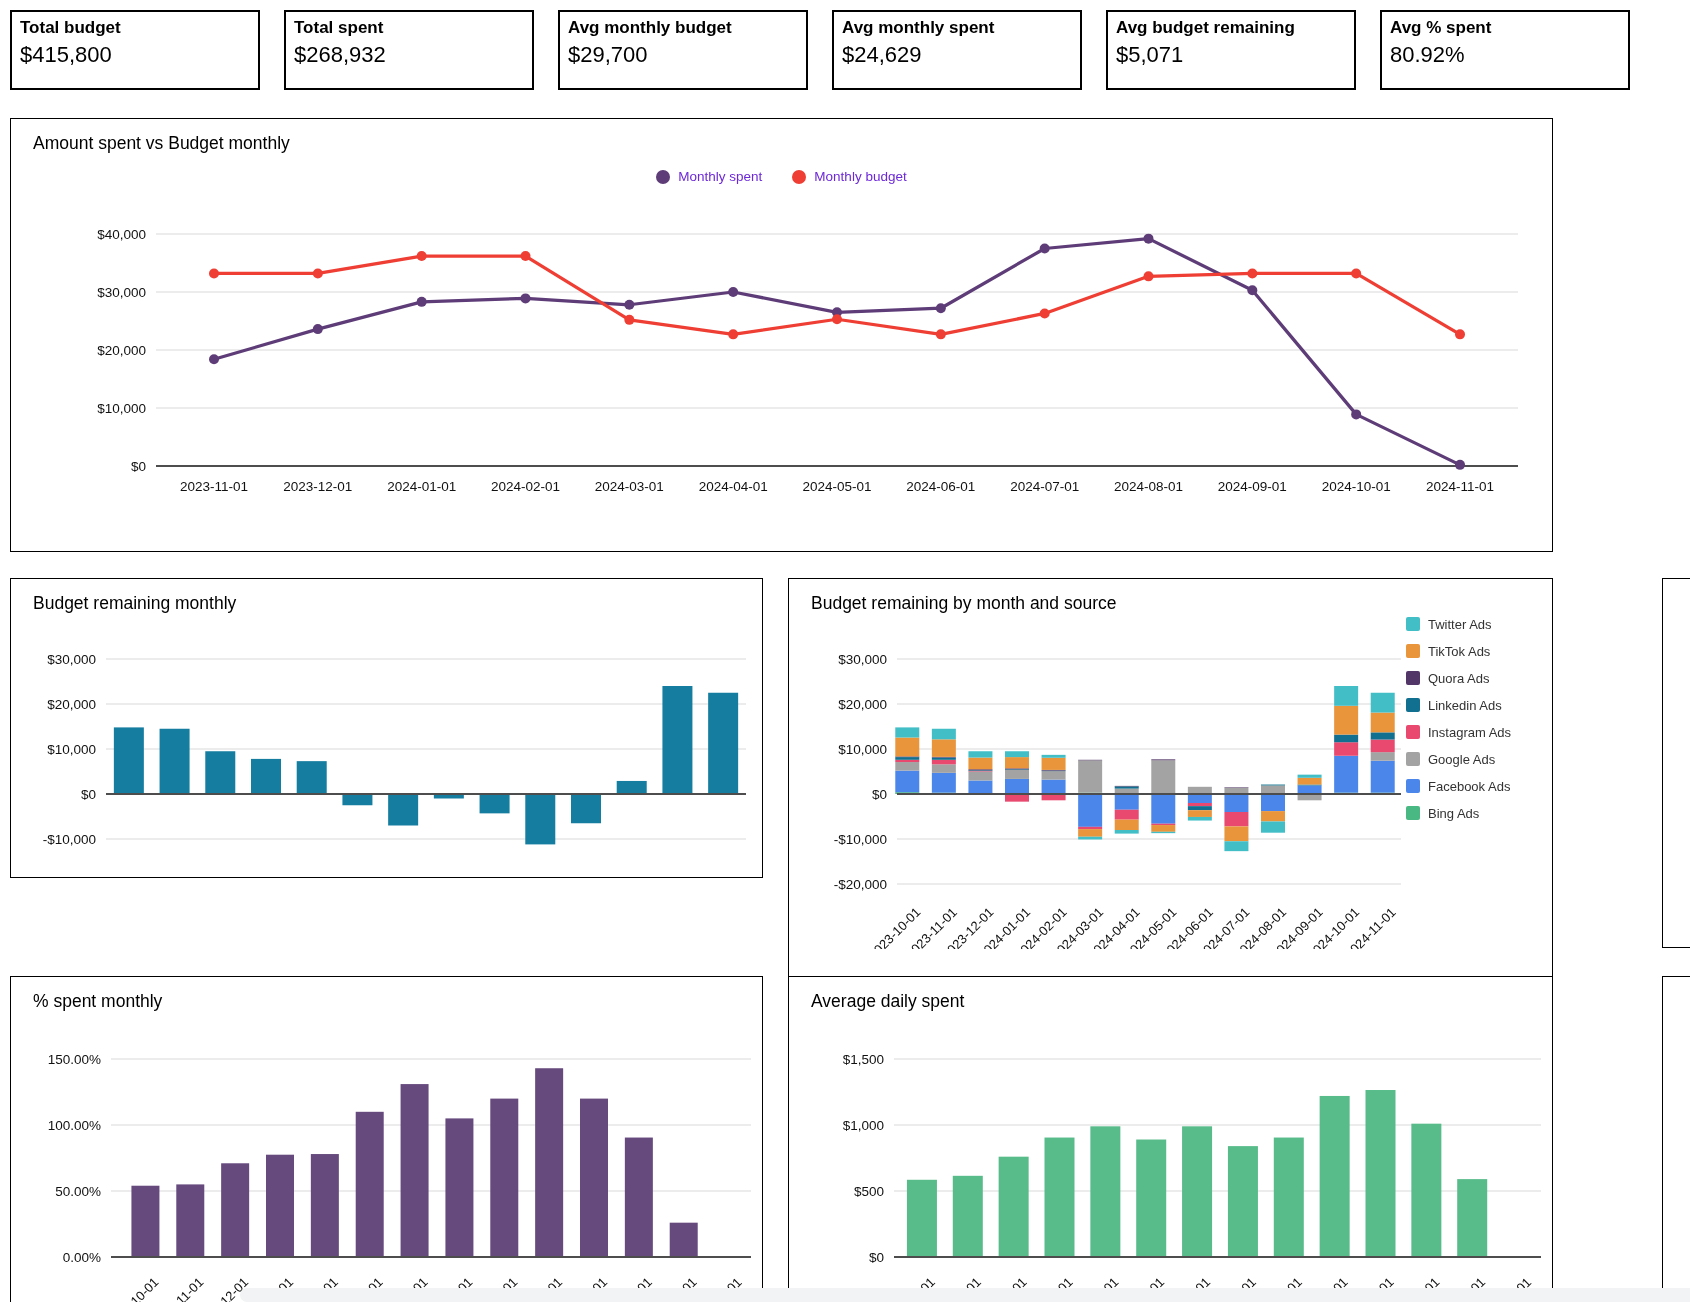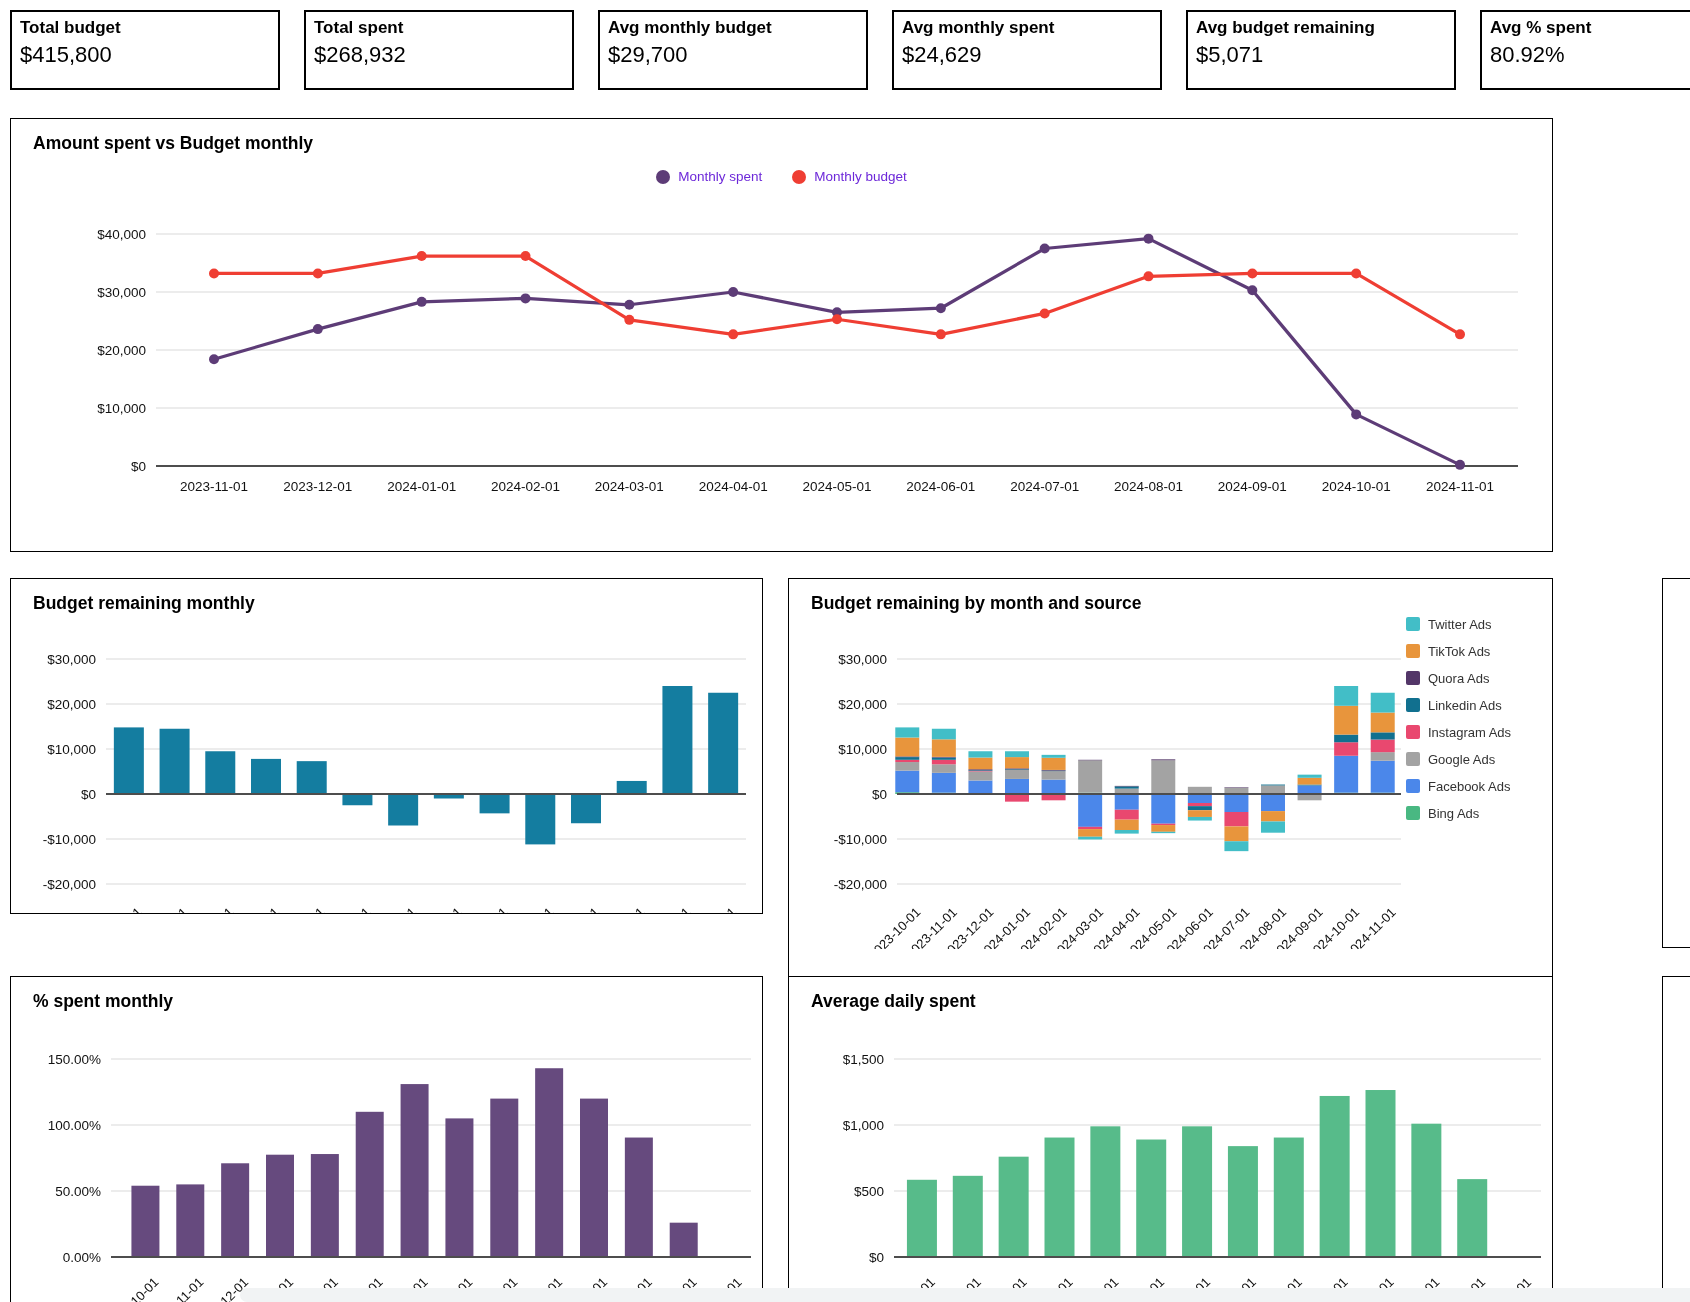--- a/index.html
+++ b/index.html
@@ -1,30 +1,30 @@
 <!DOCTYPE html>
 <html><head>
 <meta charset="utf-8">
 <style>
   html,body{margin:0;padding:0}
   body{
     position:relative;width:1690px;height:1302px;overflow:hidden;
     background:#ffffff;font-family:"Liberation Sans",sans-serif;color:#000;
   }
   .kpi-row{position:absolute;left:10px;top:10px;display:flex;gap:24px}
-  .kpi{width:270px;height:80px;border:2px solid #000;box-sizing:border-box;padding:3px 8px;background:#fff}
+  .kpi{width:250px;height:80px;border:2px solid #000;box-sizing:border-box;padding:3px 8px;background:#fff}
   .kpi-label{font-size:17px;font-weight:700;line-height:25px;white-space:nowrap}
   .kpi-value{font-size:22px;line-height:29px;white-space:nowrap}
   .panel{position:absolute;border:1px solid #000;background:#fff;box-sizing:border-box}
   #p-line{left:10px;top:118px;width:1543px;height:434px}
-  #p-rem {left:10px;top:578px;width:753px;height:336px;overflow:hidden}
+  #p-rem {left:10px;top:578px;width:753px;height:300px;overflow:hidden}
   #p-src {left:788px;top:578px;width:765px;height:418px;overflow:hidden}
   #p-pct {left:10px;top:976px;width:753px;height:420px}
   #p-avg {left:788px;top:976px;width:765px;height:420px}
-  .chart-title{position:absolute;left:22px;top:14px;font-size:17.5px;font-weight:700;margin:0;white-space:nowrap}
+  .chart-title{position:absolute;left:22px;top:14px;font-size:17.5px;font-weight:400;margin:0;white-space:nowrap}
   .legend{position:absolute;top:50px;left:0;right:0;display:flex;justify-content:center;gap:30px;align-items:center}
   .legend-item{display:flex;align-items:center;gap:8px;font-size:13.5px;color:#6d28d9;cursor:default}
   .legend-dot{width:14px;height:14px;border-radius:50%;display:inline-block}
   .mount{position:absolute}
   #m-line{top:72px;left:10px}
   #m-rem,#m-src{top:30px;left:0}
   #m-pct,#m-avg{top:40px;left:0}
   .stub-v{position:absolute;left:1662px;width:0;border-left:1px solid #000}
   #stub-v1{top:578px;height:370px}
   #stub-v2{top:976px;height:326px}

